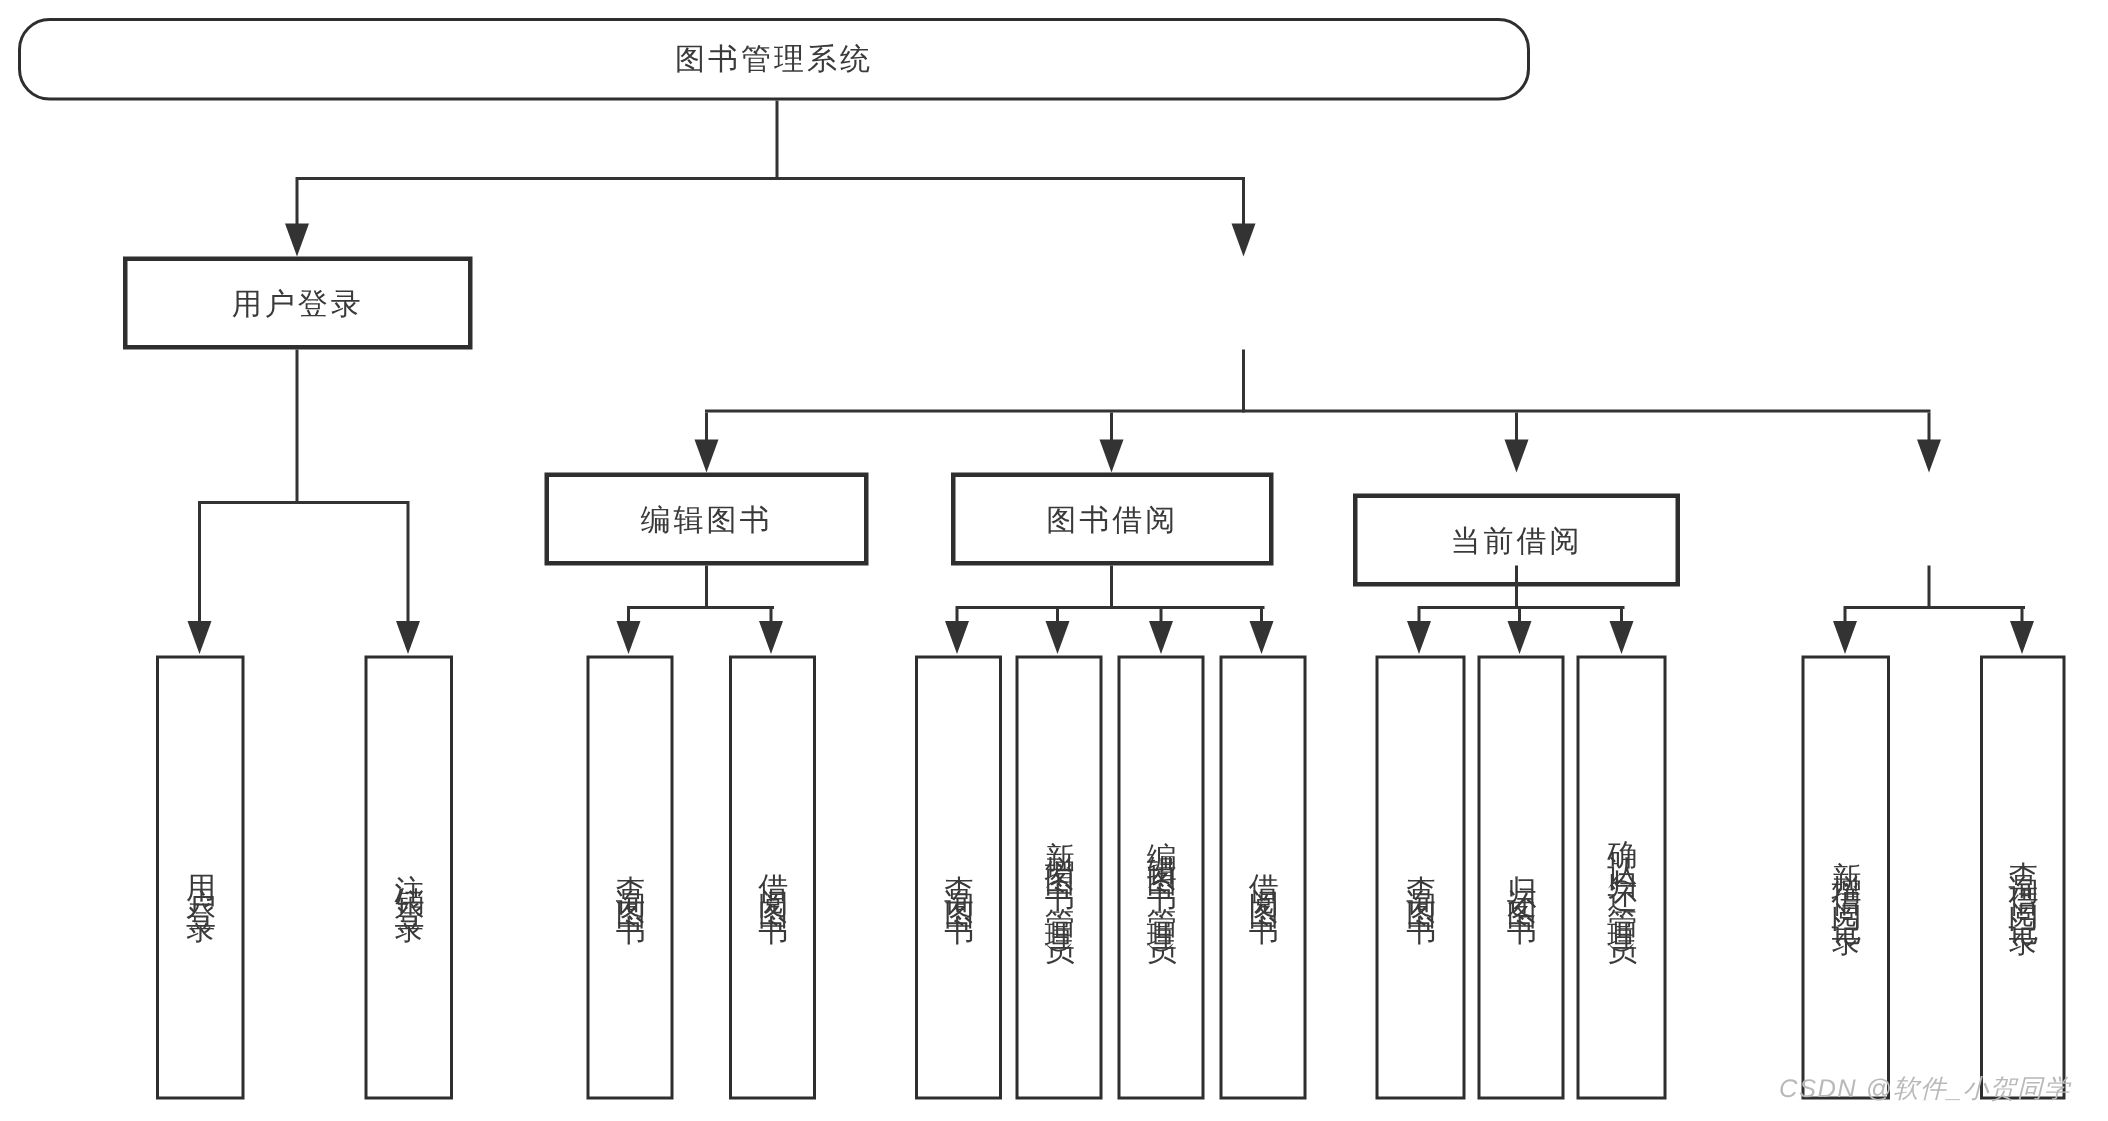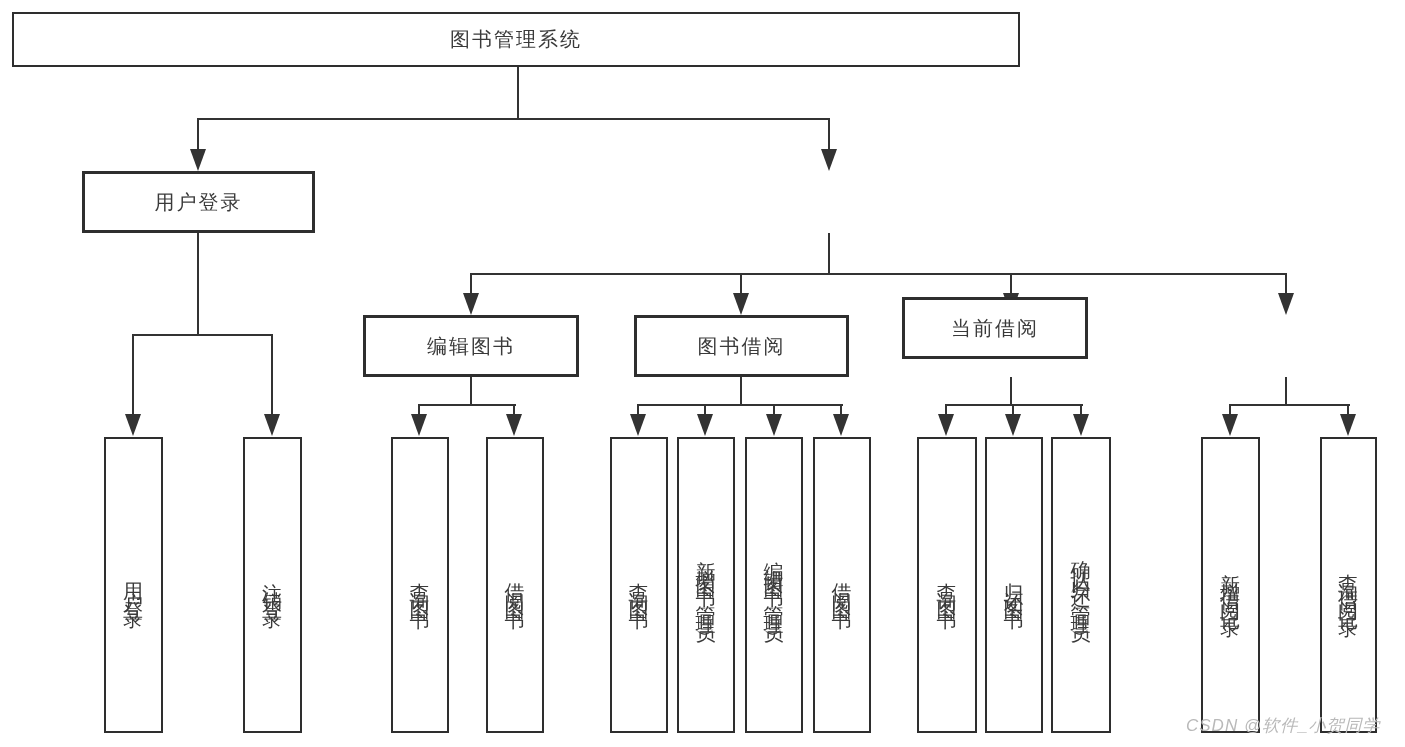--- a/index.html
+++ b/index.html
@@ -5,21 +5,21 @@
   html,body { margin:0; padding:0; background:#ffffff; }
   #canvas {
     position:relative; width:1405px; height:747px; background:#ffffff;
     font-family:"Liberation Sans","DejaVu Sans",sans-serif; overflow:hidden;
   }
   .box {
     position:absolute; box-sizing:border-box; background:#ffffff;
     border:3px solid #2e2e2e; display:flex; align-items:center; justify-content:center;
     font-size:20px; color:#3a3a3a; letter-spacing:2px; white-space:nowrap;
   }
-  .box.root { border-width:2px; }
+  .box.root { border-width:2px;border-radius:21px; }
   .leaf {
     position:absolute; box-sizing:border-box; background:#ffffff;
     border:2px solid #2e2e2e; display:flex; align-items:center; justify-content:center;
     writing-mode:vertical-rl; text-orientation:mixed;
     font-size:20px; color:#3a3a3a; letter-spacing:9px; line-height:1;
   }
   .vline, .hline { position:absolute; background:#333333; }
   .vline { width:2px; }
   .hline { height:2px; }
   .arrow {
@@ -61,21 +61,21 @@
   <div class="arrow" style="left:463px; top:293px;"></div>
   <div class="vline" style="left:740px; top:275px; height:20px;"></div>
   <div class="arrow" style="left:733px; top:293px;"></div>
   <div class="vline" style="left:1010px; top:275px; height:20px;"></div>
   <div class="arrow" style="left:1003px; top:293px;"></div>
   <div class="vline" style="left:1285px; top:275px; height:20px;"></div>
   <div class="arrow" style="left:1278px; top:293px;"></div>
 
   <div class="box" style="left:363px; top:315px; width:216px; height:62px;">编辑图书</div>
   <div class="box" style="left:634px; top:315px; width:215px; height:62px;">图书借阅</div>
-  <div class="box" style="left:902px; top:297px; width:186px; height:62px;">当前借阅</div>
+  <div class="box" style="left:902px; top:329px; width:218px; height:62px;">当前借阅</div>
 
   <div class="vline" style="left:470px; top:377px; height:29px;"></div>
   <div class="hline" style="left:418px; top:404px; width:98px;"></div>
   <div class="vline" style="left:418px; top:406px; height:12px;"></div>
   <div class="arrow" style="left:411px; top:414px;"></div>
   <div class="vline" style="left:513px; top:406px; height:12px;"></div>
   <div class="arrow" style="left:506px; top:414px;"></div>
 
   <div class="vline" style="left:740px; top:377px; height:29px;"></div>
   <div class="hline" style="left:637px; top:404px; width:206px;"></div>

